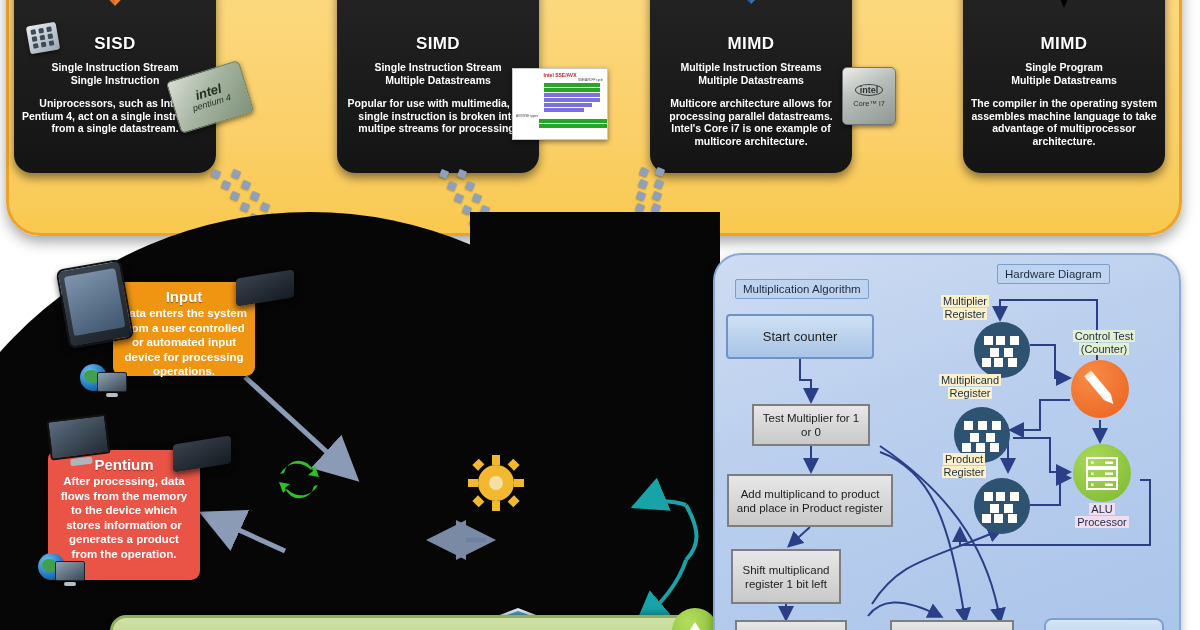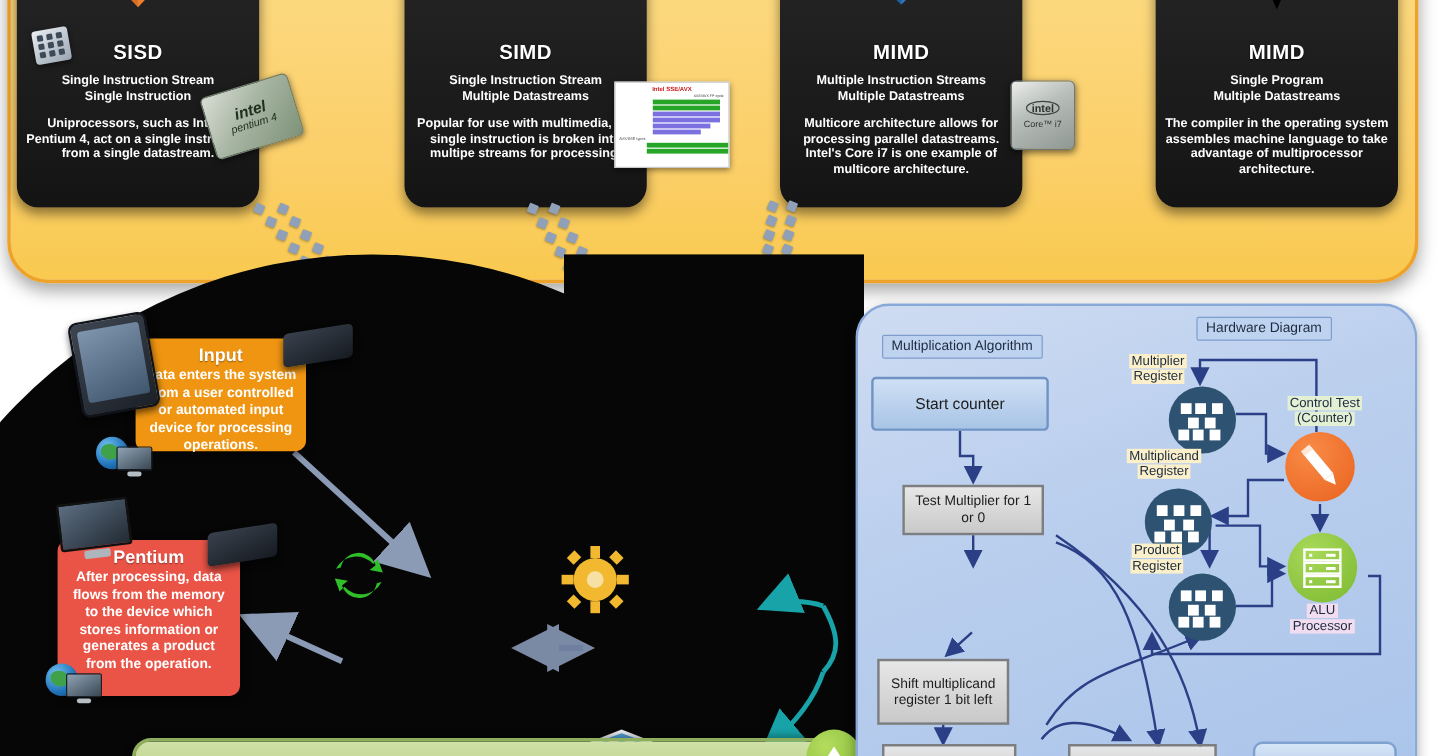--- a/index.html
+++ b/index.html
@@ -583,20 +583,21 @@
       <path d="M786 604 L786 618"></path>
       <path d="M872 604 C 900 560 930 560 1000 530"></path>
       <path d="M880 446 C 960 500 990 560 1000 620"></path>
       <path d="M868 616 C 880 600 900 596 940 616"></path>
       <path d="M880 452 C 930 470 950 520 965 620"></path>
     </g>
   </svg>
 
   <div class="flow-box fb-start">Start counter</div>
   <div class="flow-box fb-test">Test Multiplier for 1 or 0</div>
+  <div class="flow-box fb-add">Add multiplicand to product and place in Product register</div>
   <div class="flow-box fb-shift">Shift multiplicand register 1 bit left</div>
   <div class="flow-box fb-b1"></div>
   <div class="flow-box fb-b2"></div>
   <div class="flow-box fb-b3"></div>
 
   <svg class="ovl">
     <g stroke="#2b3f86" stroke-width="2" fill="none" marker-end="url(#aNavy)">
       <path d="M1097 360 L1097 300 L1000 300 L1000 318"></path>
       <path d="M1030 345 L1055 345 L1055 378 L1068 378"></path>
       <path d="M1100 420 L1100 440"></path>

